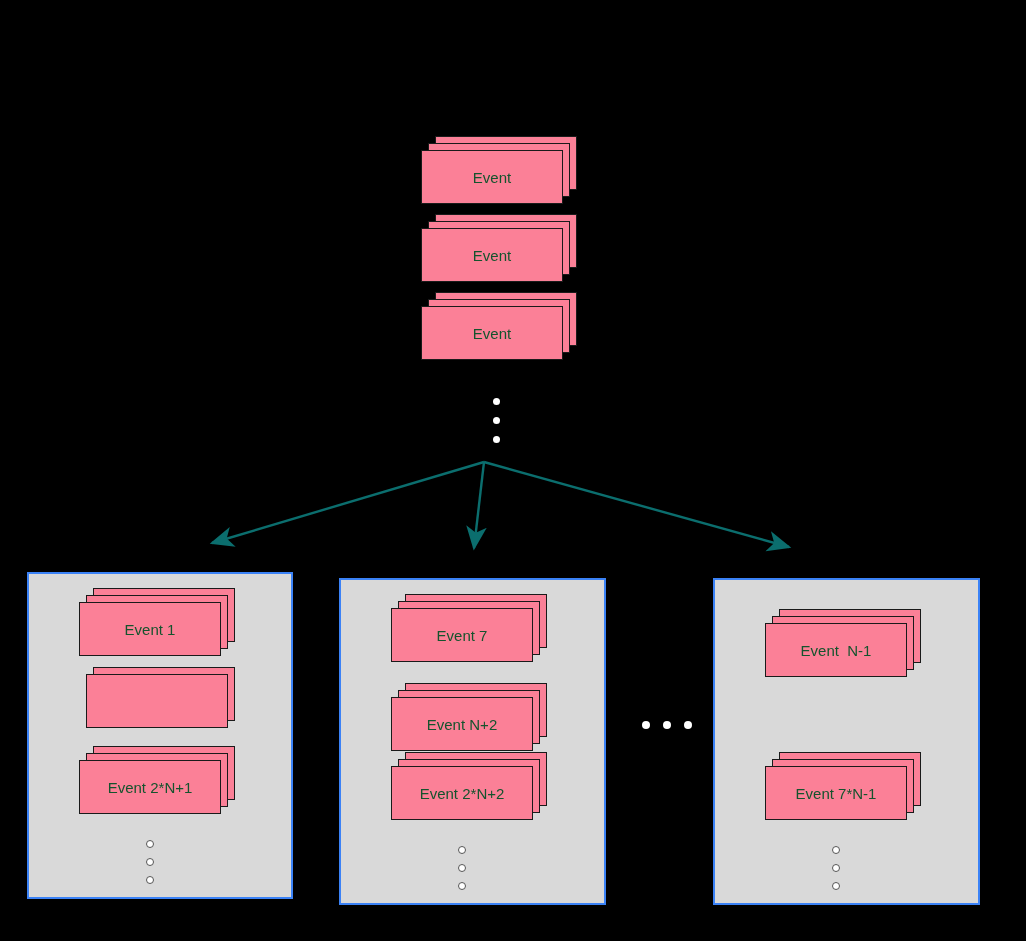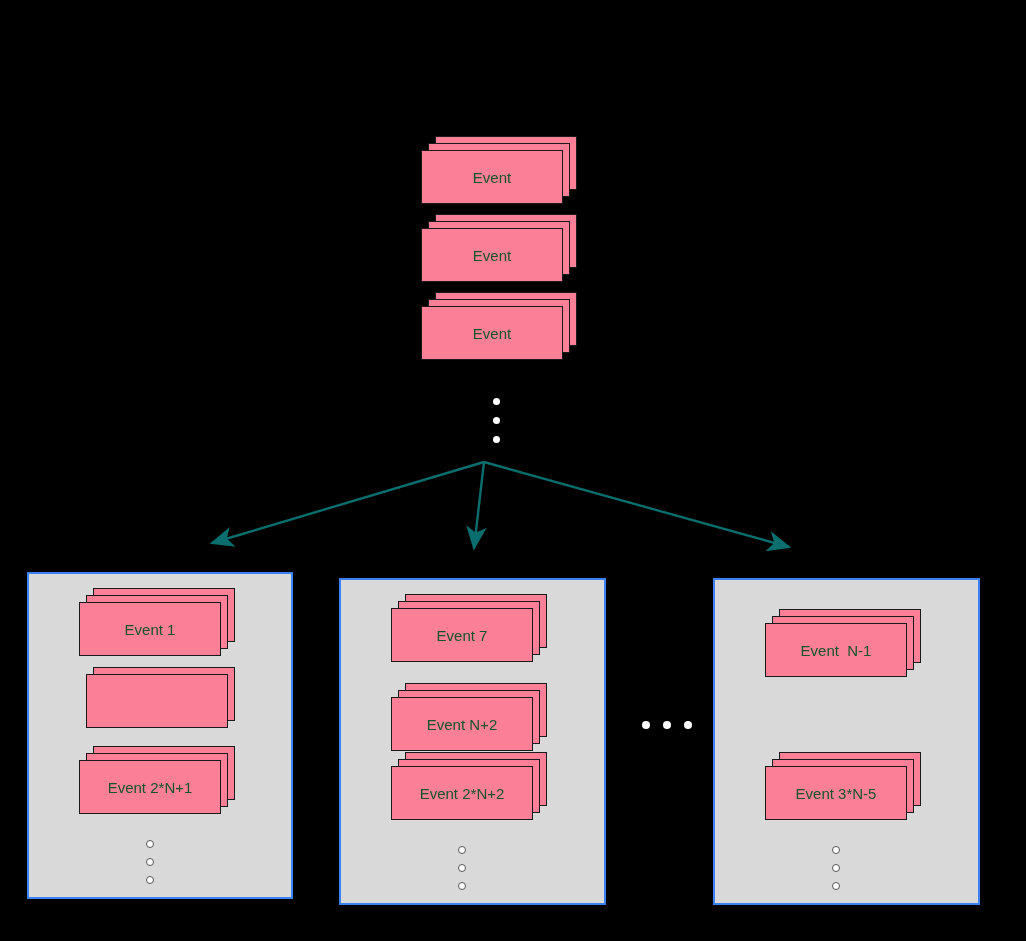--- a/index.html
+++ b/index.html
@@ -228,21 +228,21 @@
       <div class="card back2"></div>
       <div class="card back1"></div>
       <div class="card front">
         <span class="card-label">Event  N-1</span>
       </div>
     </div>
     <div class="card-stack" style="left:50px; top:172px;">
       <div class="card back2"></div>
       <div class="card back1"></div>
       <div class="card front">
-        <span class="card-label">Event 3*N-5</span>
+        <span class="card-label">Event 7*N-1</span>
       </div>
     </div>
     <div class="dots-vert-hollow" style="left:117px; top:266px;">
       <span class="dot"></span>
       <span class="dot"></span>
       <span class="dot"></span>
     </div>
   </div>
 
 </div>

